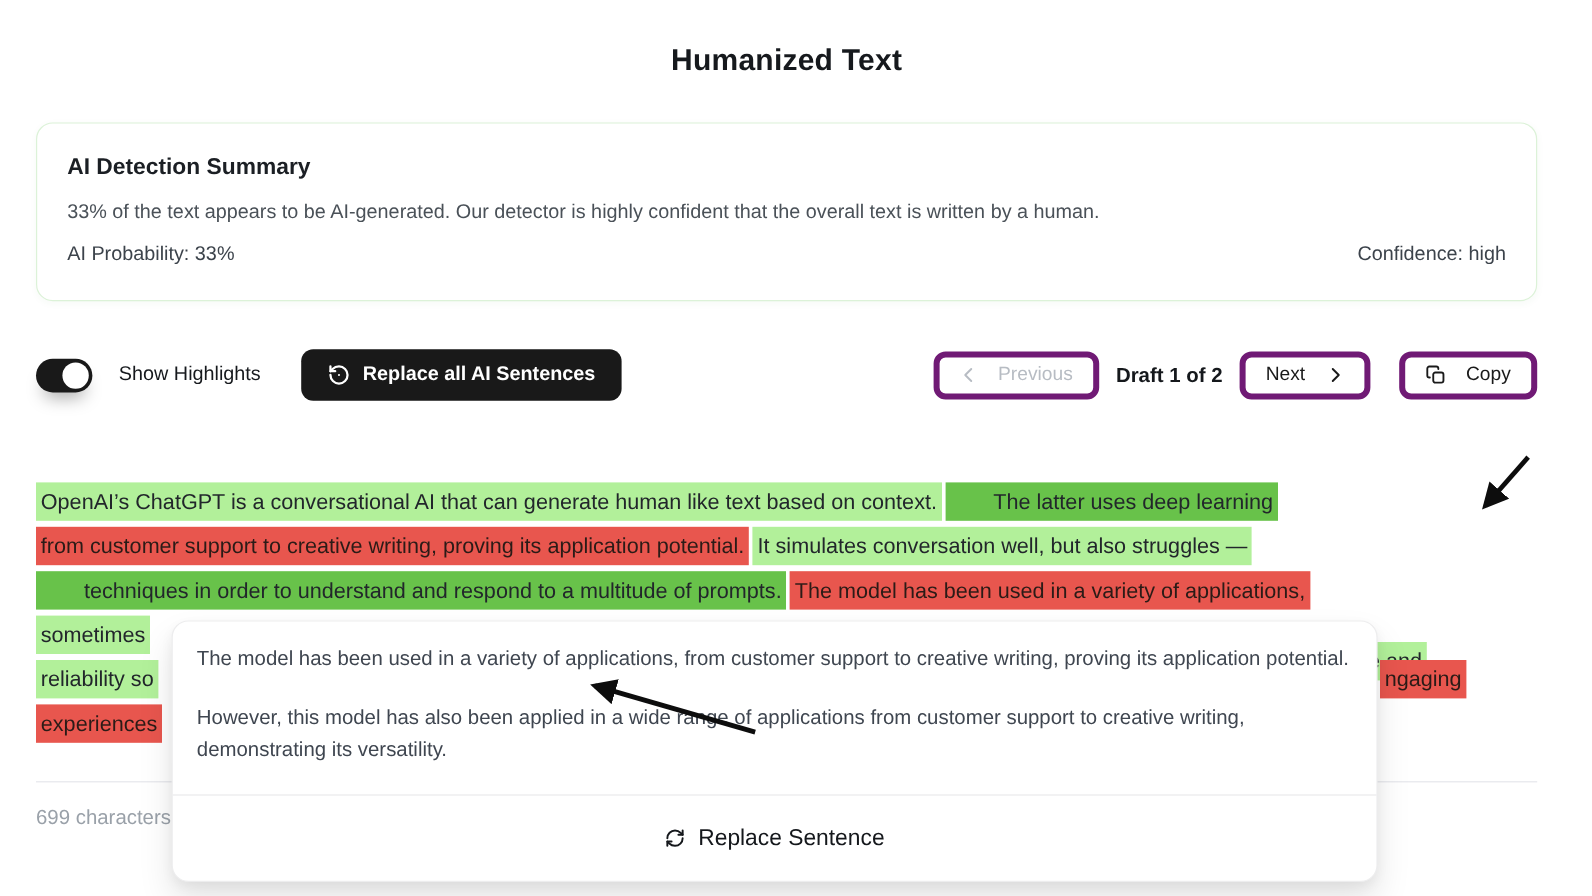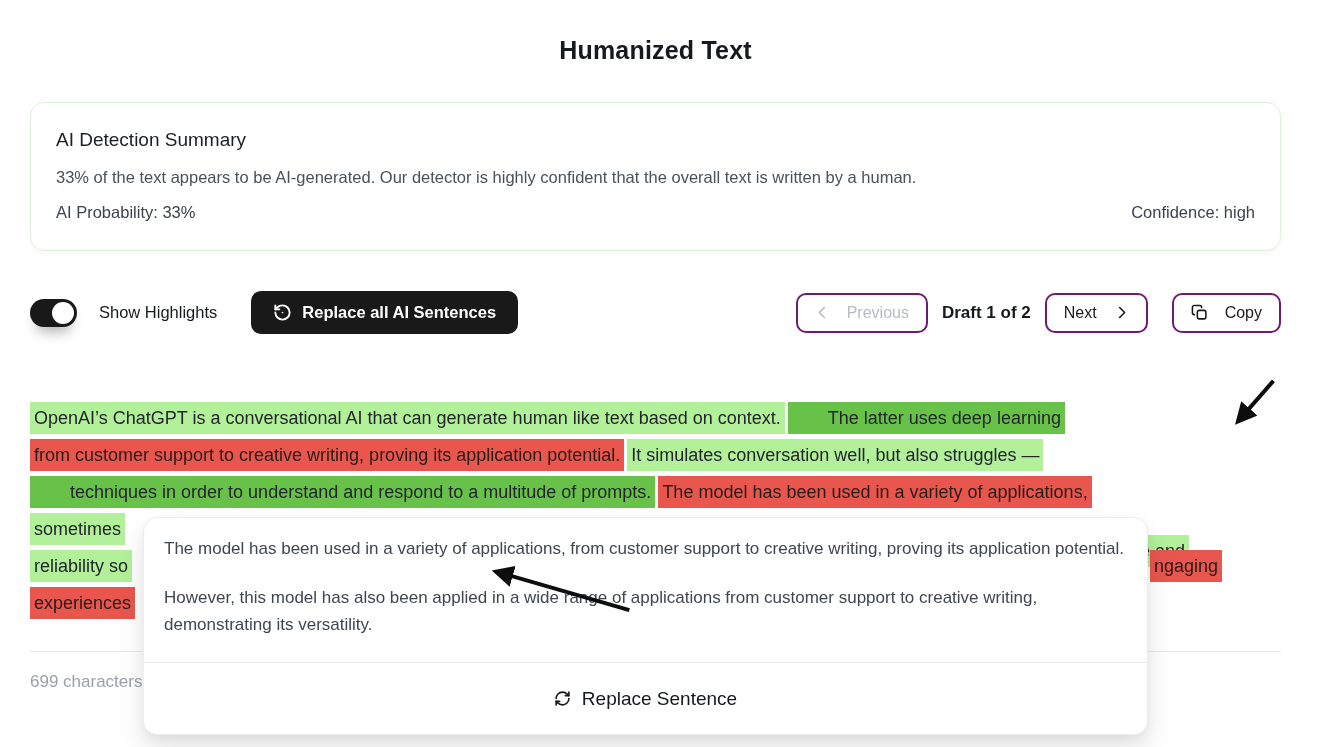--- a/index.html
+++ b/index.html
@@ -6,37 +6,37 @@
   html,body { background:#ffffff; }
   body { font-family: "Liberation Sans", sans-serif; }
   .page { position:relative; width:1311px; height:747px; background:#ffffff; overflow:hidden; }
 
   
   .page-title { margin-top:36px; text-align:center; font-size:25px; font-weight:700; color:#16191d; letter-spacing:.2px; }
 
   
   .summary-card { margin:37px 30px 0; background:#fff; border:1px solid #dcf2d8; border-radius:14px;
                   padding:26px 25px 28px; box-shadow:0 2px 6px rgba(40,120,40,0.04); }
-  .summary-card h2 { font-size:19px; font-weight:400; color:#1b1f24; }
+  .summary-card h2 { font-size:19px; font-weight:700; color:#1b1f24; }
   .summary-body { margin-top:17px; font-size:16.5px; color:#4a5158; }
   .summary-row { margin-top:16px; display:flex; justify-content:space-between; font-size:16.5px; color:#3c434b; }
 
   
   .toolbar { margin:40px 30px 0; display:flex; align-items:center; }
   .toolbar-left { display:flex; align-items:center; gap:22px; }
   .toolbar-right { margin-left:auto; display:flex; align-items:center; gap:14px; }
   .toggle { position:relative; width:47px; height:28px; background:#191919; border-radius:14px; cursor:pointer;
             box-shadow:0 10px 14px -6px rgba(0,0,0,0.35); flex:0 0 auto; }
   .toggle .knob { position:absolute; top:3px; right:3px; width:22px; height:22px; background:#fff; border-radius:50%; }
   .toggle-label { font-size:16.5px; color:#16191d; }
   .btn-dark { display:flex; align-items:center; gap:10px; height:43px; padding:0 22px; background:#191919; color:#fff;
               border:none; border-radius:10px; font-size:16.5px; font-weight:700; cursor:pointer; margin-left:12px;
               font-family:"Liberation Sans", sans-serif;text-align:center; }
   .btn-light { display:flex; align-items:center; gap:17px; height:40px; padding:0 17px; background:#fff; color:#1a1a1a;
-               border:2px solid #701a75; border-radius:10px; font-size:16px; font-weight:500; cursor:pointer;
+               border:5px solid #701a75; border-radius:10px; font-size:16px; font-weight:500; cursor:pointer;
                font-family:"Liberation Sans", sans-serif; }
   .btn-light.disabled { color:#b7bcc3; cursor:default; }
   .btn-light.disabled svg { stroke:#b7bcc3; }
   .draft-indicator { font-size:17px; font-weight:700; color:#15181c; }
 
   
   .textarea { position:relative; margin:66px 30px 0; z-index:1; }
   .tline { position:relative; height:37px; white-space:nowrap; font-size:18px; color:#22262b; }
   .hl { display:inline-block; height:32px; line-height:32px; padding:0 4px; margin:2px 3px 0 0; vertical-align:top; }
   .hl-human { background:var(--hl-human,#b2f09a); }

